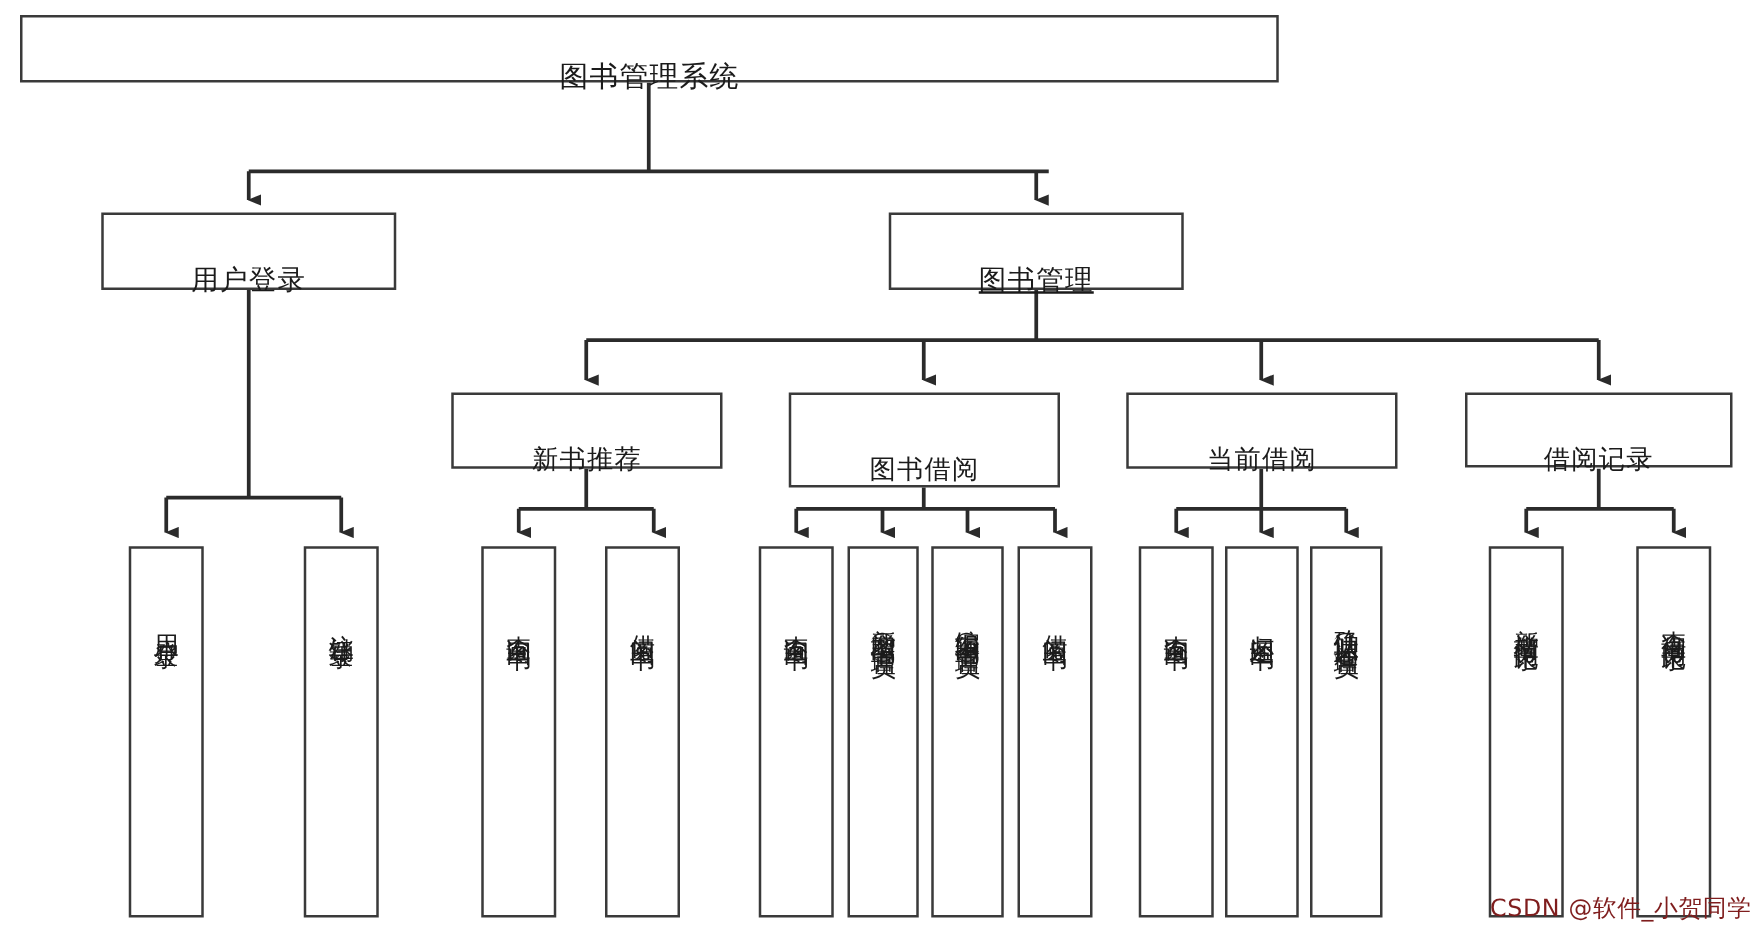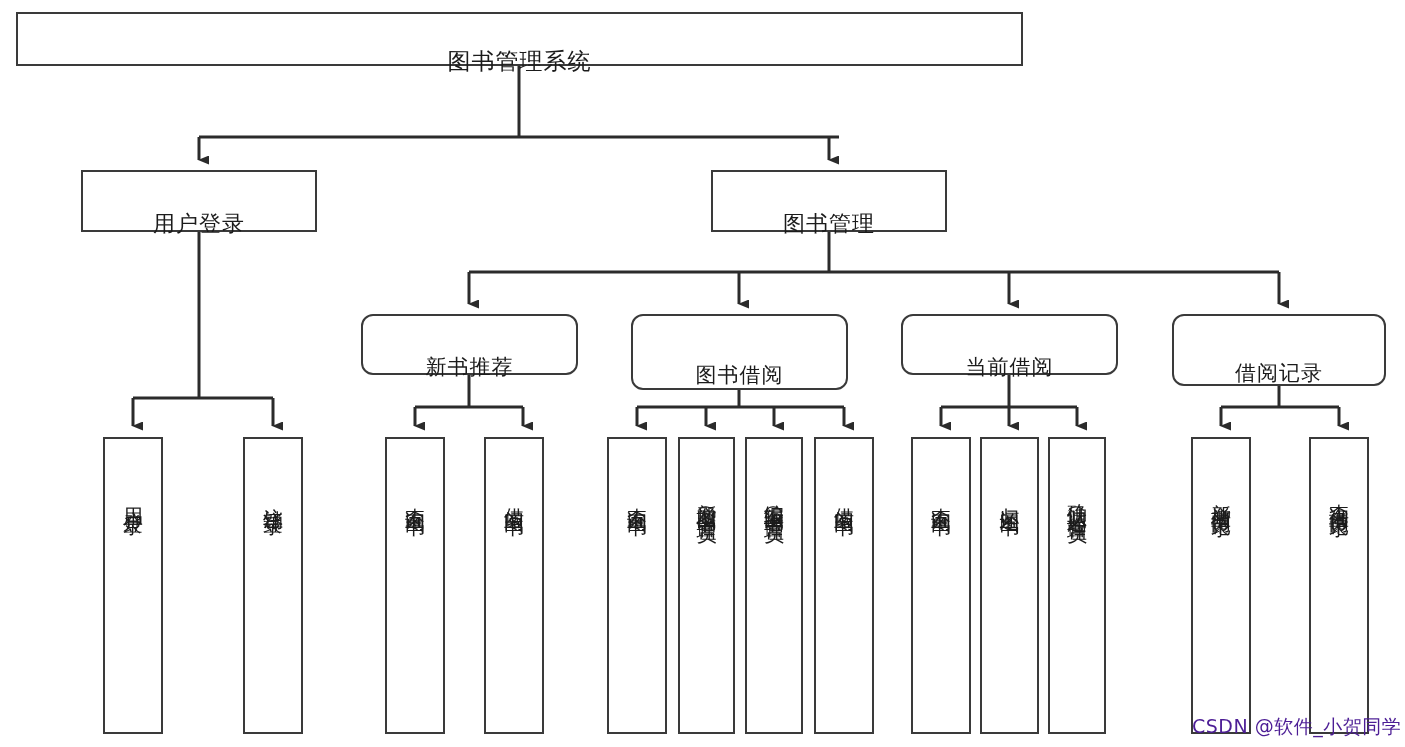--- a/index.html
+++ b/index.html
@@ -43,40 +43,39 @@
     margin-top: 45px;
   }
   .node-root {
     font-size: 23px;
   }
   .node-l2 {
     font-size: 22px;
   }
   .node-l3 {
     font-size: 21px;
-    border-radius: 12px;
   }
   .node-leaf {
     align-items: flex-start;
     padding-top: 8px;
     font-size: 20px;
   }
   .node-leaf .lbl {
     writing-mode: vertical-rl;
     text-orientation: upright;
     line-height: 1.05;
     letter-spacing: 3px;
     white-space: nowrap;
   }
   .node-leaf.tall-text {
     padding-top: 4px;
   }
   .watermark {
     position: absolute;
-    color: #4c1d95;
+    color: #7f1d1d;
     font-size: 19px;
     white-space: nowrap;
     letter-spacing: 0.5px;
   }
 </style>
 </head>
 <body>
 
 <div id="diagram-root">
 
@@ -132,37 +131,37 @@
   </svg>
 
   <div class="node node-root" style="left:16px; top:12px; width:1007px; height:54px;">
     <span class="lbl">图书管理系统</span>
   </div>
 
   <div class="node node-l2" style="left:81px; top:170px; width:236px; height:62px;">
     <span class="lbl">用户登录</span>
   </div>
 
-  <div class="node node-l2" style="left:711px; top:170px; width:236px; height:62px;">
+  <div class="node node-l2" style="left:711px; top:170px; width:236px; height:62px;text-decoration:underline;">
     <span class="lbl">图书管理</span>
   </div>
 
   <div class="node node-l3" style="left:361px; top:314px; width:217px; height:61px;">
     <span class="lbl">新书推荐</span>
   </div>
 
   <div class="node node-l3" style="left:631px; top:314px; width:217px; height:76px;">
     <span class="lbl">图书借阅</span>
   </div>
 
   <div class="node node-l3" style="left:901px; top:314px; width:217px; height:61px;font-family:Liberation Serif, serif;">
     <span class="lbl">当前借阅</span>
   </div>
 
-  <div class="node node-l3" style="left:1172px; top:314px; width:214px; height:72px;">
+  <div class="node node-l3" style="left:1172px; top:314px; width:214px; height:60px;">
     <span class="lbl">借阅记录</span>
   </div>
 
   <div class="node node-leaf" style="left:103px; top:437px; width:60px; height:297px;">
     <span class="lbl">用户登录</span>
   </div>
 
   <div class="node node-leaf" style="left:243px; top:437px; width:60px; height:297px;">
     <span class="lbl">注销登录</span>
   </div>

